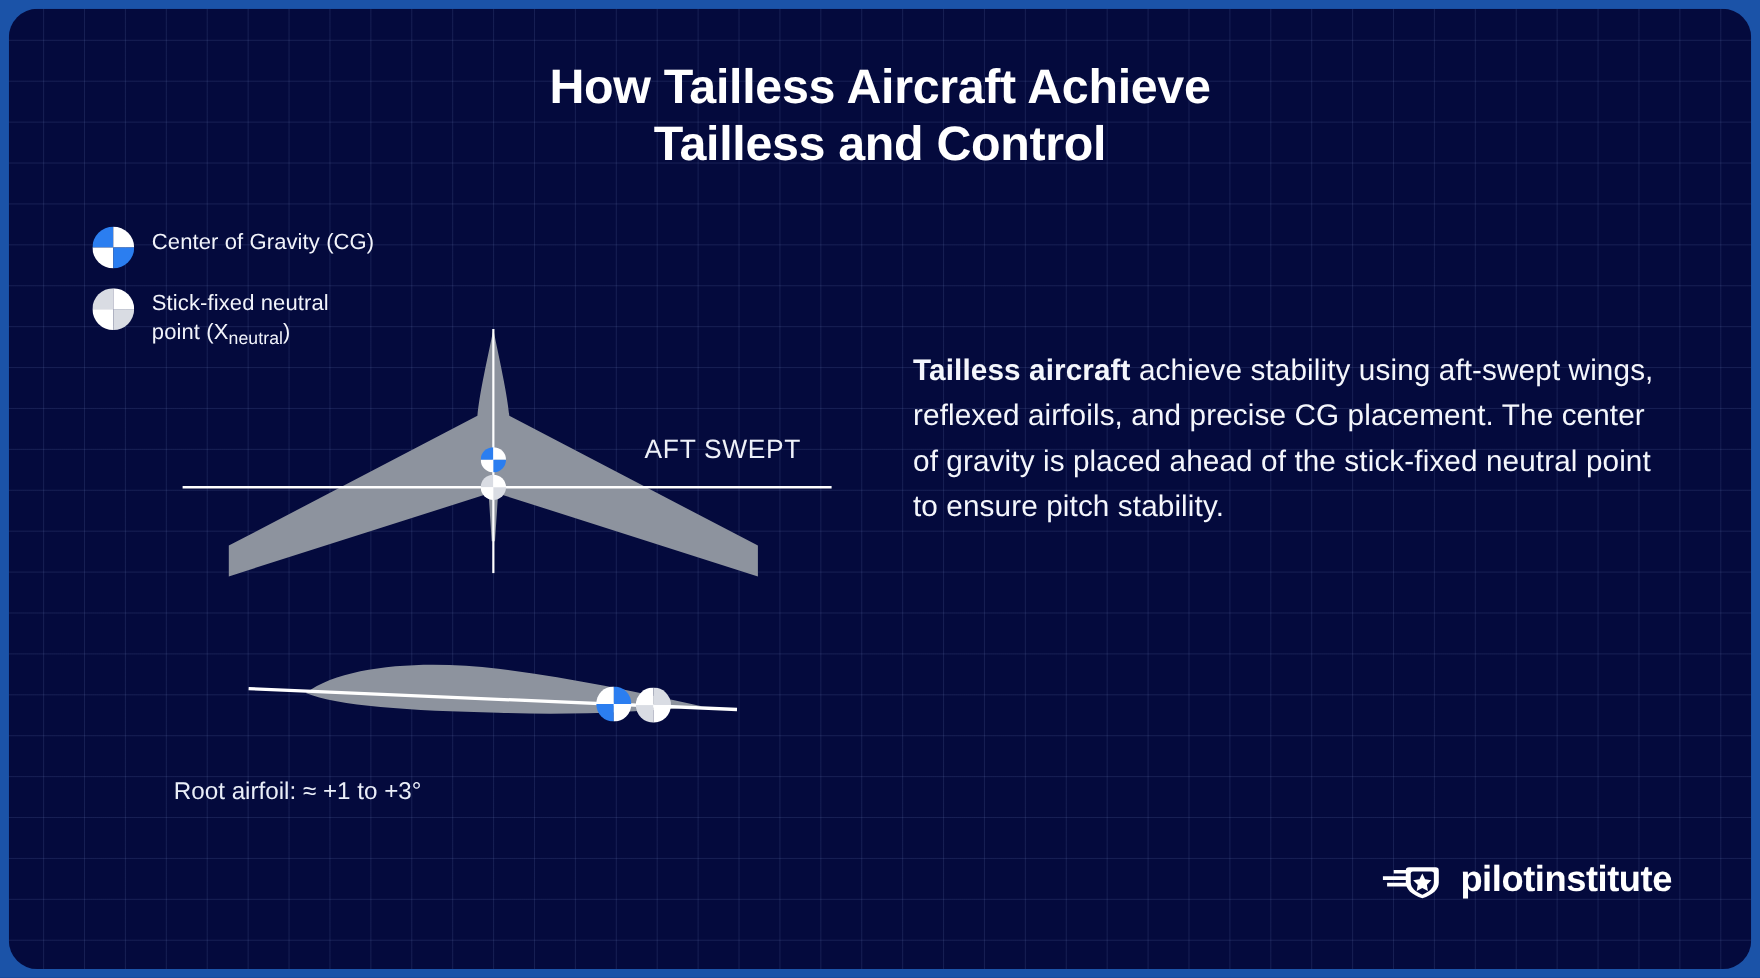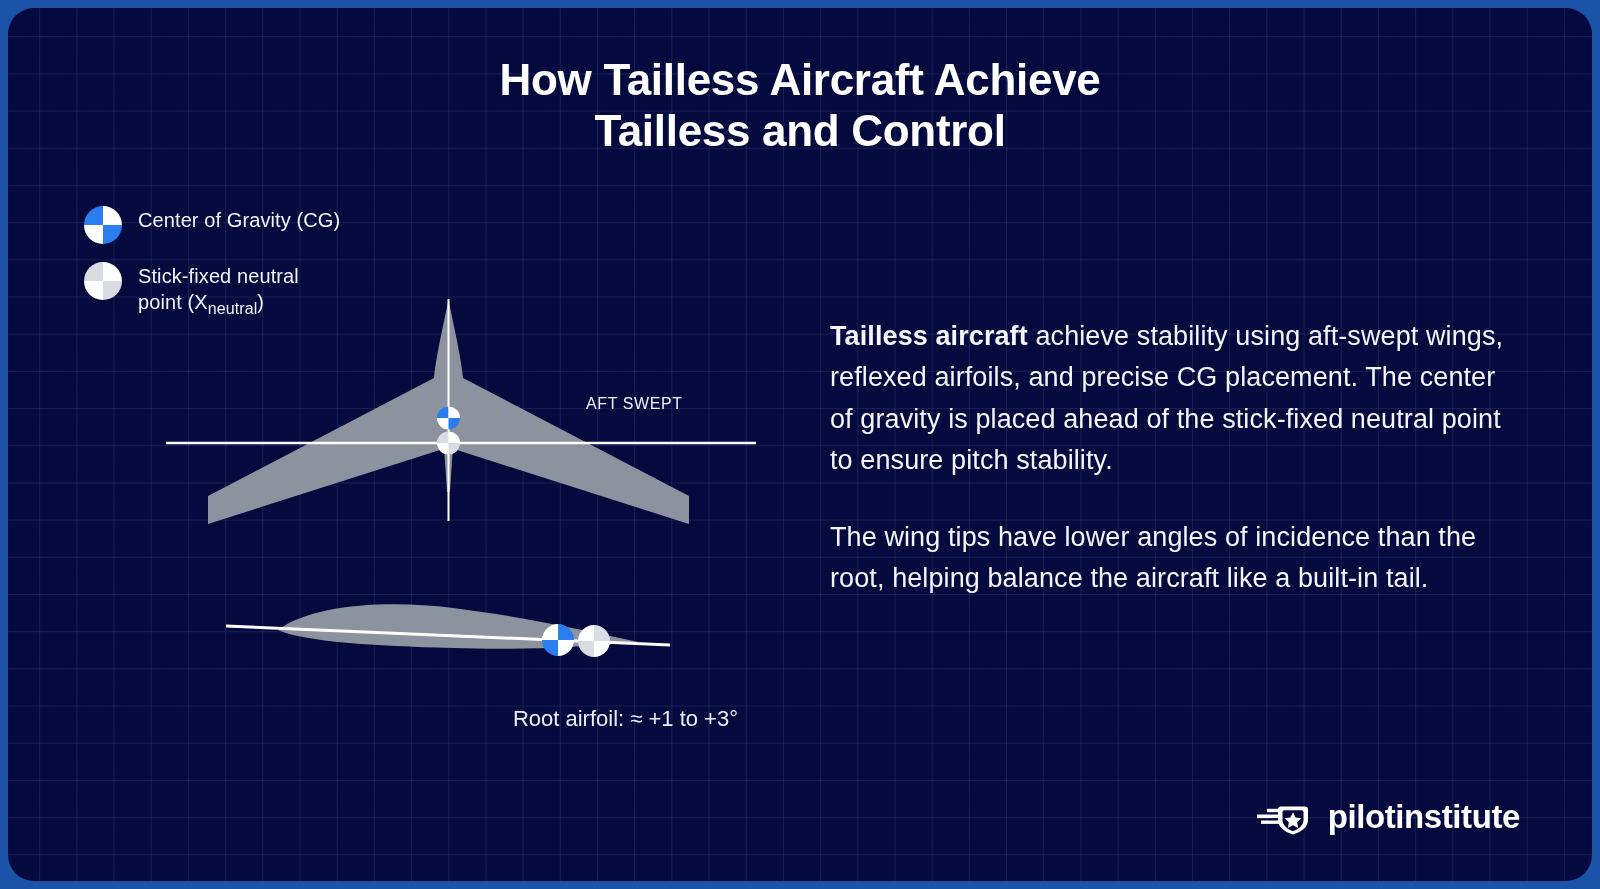--- a/index.html
+++ b/index.html
@@ -47,39 +47,39 @@
   .disc i.q2{right:0;top:0;}
   .disc i.q3{left:0;bottom:0;}
   .disc i.q4{right:0;bottom:0;}
 
   
   #planform{position:absolute;left:140px;top:288px;width:640px;height:245px;}
 
   
   #aft-swept{
     position:absolute;left:578px;top:387px;
-    color:#eef1f9;font-size:16px;letter-spacing:.6px;
+    color:#eef1f9;font-size:24px;letter-spacing:.6px;
   }
 
   
   #airfoil{position:absolute;left:210px;top:578px;width:460px;height:90px;}
 
   
   #airfoil-captions{
     position:absolute;left:150px;top:694px;width:580px;
-    text-align:right;color:#eaeef8;font-size:22px;line-height:1.55;
+    text-align:left;color:#eaeef8;font-size:22px;line-height:1.55;
   }
 
   
   #copy{position:absolute;left:822px;top:308px;width:690px;color:#f4f6fc;}
   #copy p{margin:0 0 36px 0;font-size:27px;line-height:1.53;letter-spacing:.1px;}
   #copy b{font-weight:700;}
 
   
-  #logo{position:absolute;right:72px;bottom:44px;display:flex;align-items:center;}
+  #logo{position:absolute;right:72px;bottom:62px;display:flex;align-items:center;}
   #logo-wordmark{
     color:#ffffff;font-size:33px;font-weight:700;
     letter-spacing:-.4px;margin-left:11px;
   }
 </style>
 </head>
 <body>
 
 <div id="infographic">
 
@@ -199,21 +199,20 @@
       </g>
     </g>
   </svg>
 
   <div id="airfoil-captions">
     <div>Root airfoil: ≈ +1 to +3°</div>
   </div>
 
   <div id="copy">
     <p><b>Tailless aircraft</b><span> achieve stability using aft-swept wings, reflexed airfoils, and precise CG placement. The center of gravity is placed ahead of the stick-fixed neutral point to ensure pitch stability.</span></p>
-    <p>The wing tips have lower angles of incidence than the root, helping balance the aircraft like a built-in tail.</p>
   </div>
 
   <div id="logo">
     <svg width="60" height="40" viewBox="0 0 60 40">
       <path fill="#ffffff" d="M0 17.5 h26 v3.6 H0 z"></path>
       <path fill="#ffffff" d="M4 23.5 h23 v3.4 H4 z"></path>
       <path fill="#ffffff" d="M10 11.8 h20 v3.4 H10 z"></path>
       <path fill="#ffffff" d="M24 9.5 h24 a3 3 0 0 1 3 3 v10.5 c0 6.6 -5.4 11.4 -15 14.6
                c -9.6 -3.2 -15 -8 -15 -14.6 V12.5 a3 3 0 0 1 3 -3 z"></path>
       <path fill="#040a3d" d="M27.5 13.2 h17 a2 2 0 0 1 2 2 v7.8 c0 5 -4.2 8.8 -10.5 11.3

